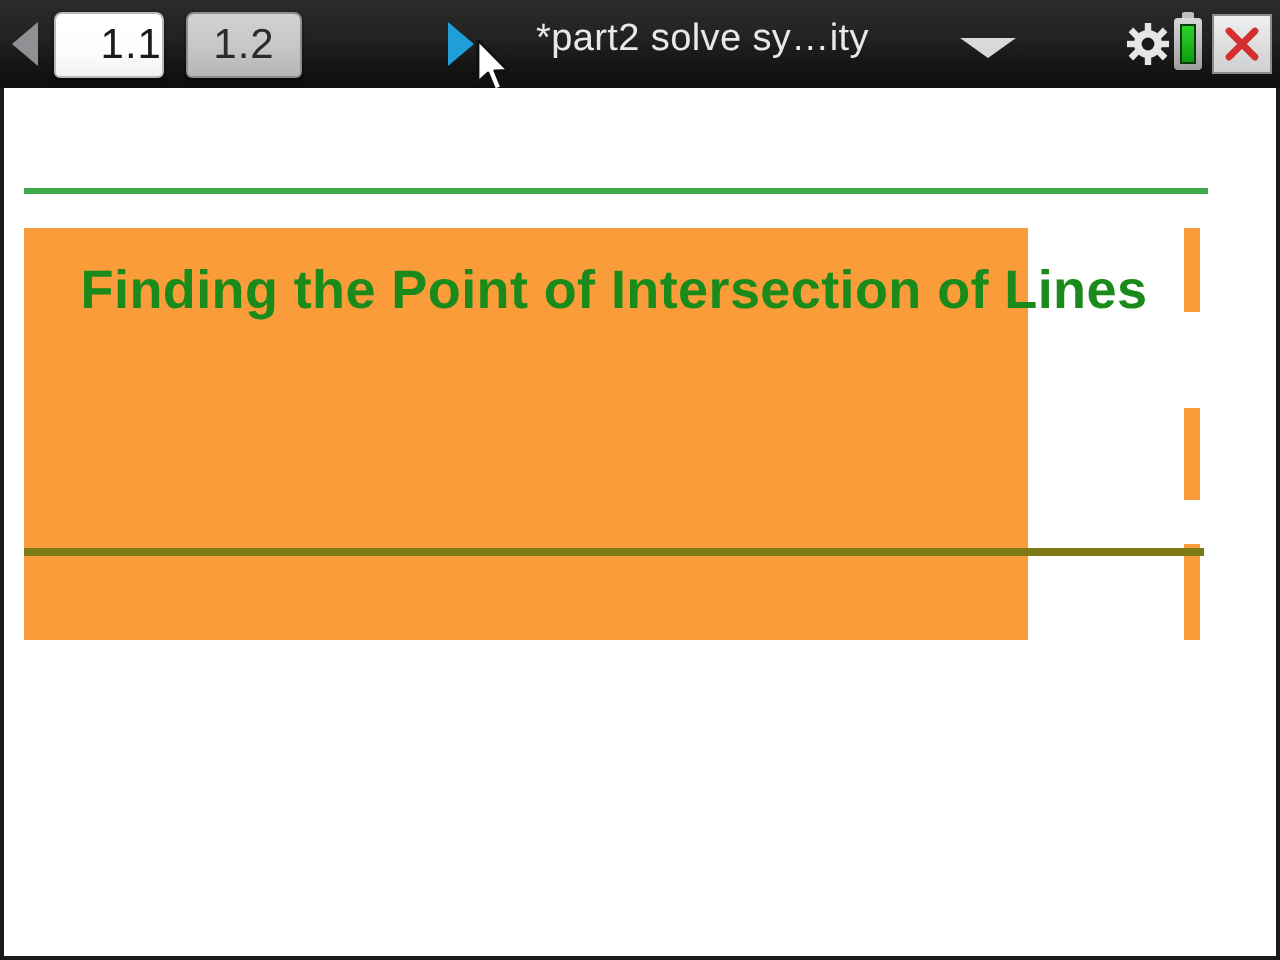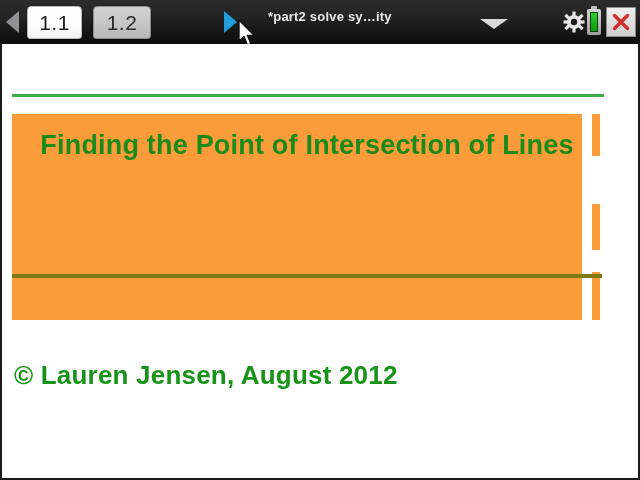--- a/index.html
+++ b/index.html
@@ -62,39 +62,39 @@
     justify-content: center;
     font-size: 21px;
     color: #1b1b1b;
     letter-spacing: 0.5px;
     box-shadow: 0 1px 2px rgba(0,0,0,0.55);
   }
   .tab.active {
     background: linear-gradient(to bottom, #ffffff 0%, #fdfdfd 60%, #f2f2f2 100%);
     border-color: #b9b9b9;
     color: #1b1b1b;
+    justify-content: flex-end;
   }
   .tab.inactive {
     background: linear-gradient(to bottom, #d2d2d2 0%, #c6c6c6 55%, #b6b6b6 100%);
     border-color: #8d8d8d;
     color: #2a2a2a;
   }
   #tab-0 { left: 27px;  width: 55px; }
   #tab-1 { left: 93px;  width: 58px; }
   #tab-2 { left: 159px; width: 59px; }
 
   #doc-title {
     position: absolute;
     left: 268px;
     top: 9px;
-    font-size: 13px;
+    font-size: 19px;
     color: #e8e8e8;
     white-space: nowrap;
     letter-spacing: 0.2px;
-    font-weight: bold;
   }
 
   #title-chevron {
     position: absolute;
     left: 480px;
     top: 19px;
     width: 0; height: 0;
     border-left: 14px solid transparent;
     border-right: 14px solid transparent;
     border-top: 10px solid #d9d9d9;
@@ -186,21 +186,21 @@
     top: 50px;
     width: 592px;
     height: 3px;
     background: #3faa4b;
   }
 
   #title-box {
     position: absolute;
     left: 10px;
     top: 70px;
-    width: 570px;
+    width: 502px;
     height: 206px;
     background: #fb9c3a;
     box-sizing: border-box;
   }
   
   #title-box-notch-a {
     position: absolute;
     left: 590px;
     top: 70px;
     width: 8px;
@@ -327,18 +327,17 @@
       <div id="title-box-notch-c"></div>
 
       <div id="title-box">
         <div id="title-lines">
           <span class="line1">Finding the Point of Intersection of Lines</span>
         </div>
       </div>
 
       <div id="title-box-baseline"></div>
 
-      <div id="copyright">© Lauren Jensen, August 2012</div>
 
     </div>
   </div>
 
 </div>
 
 </body></html>

